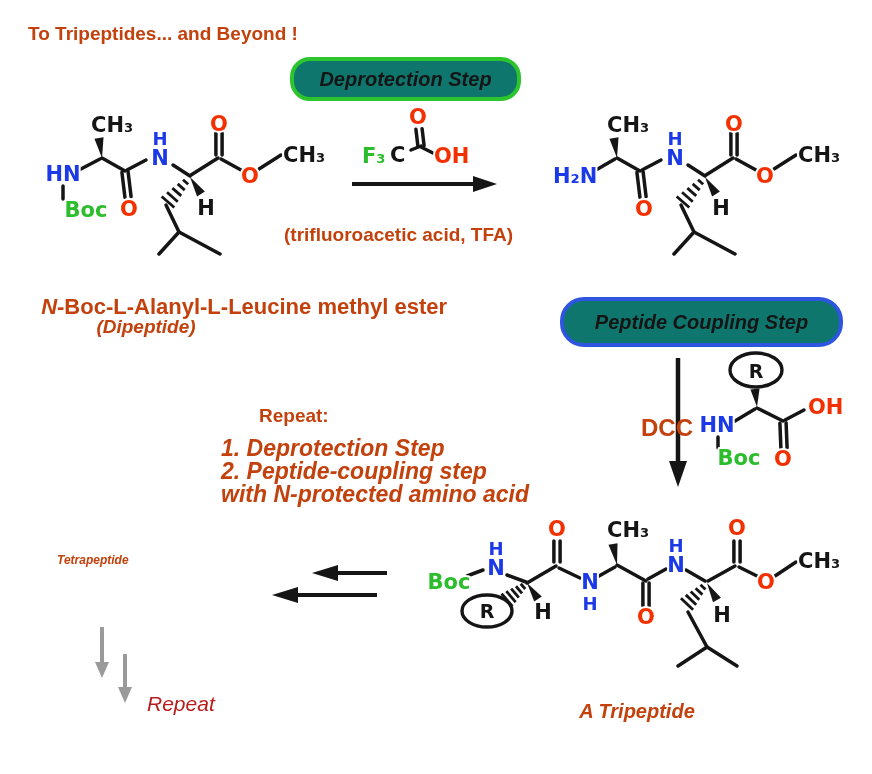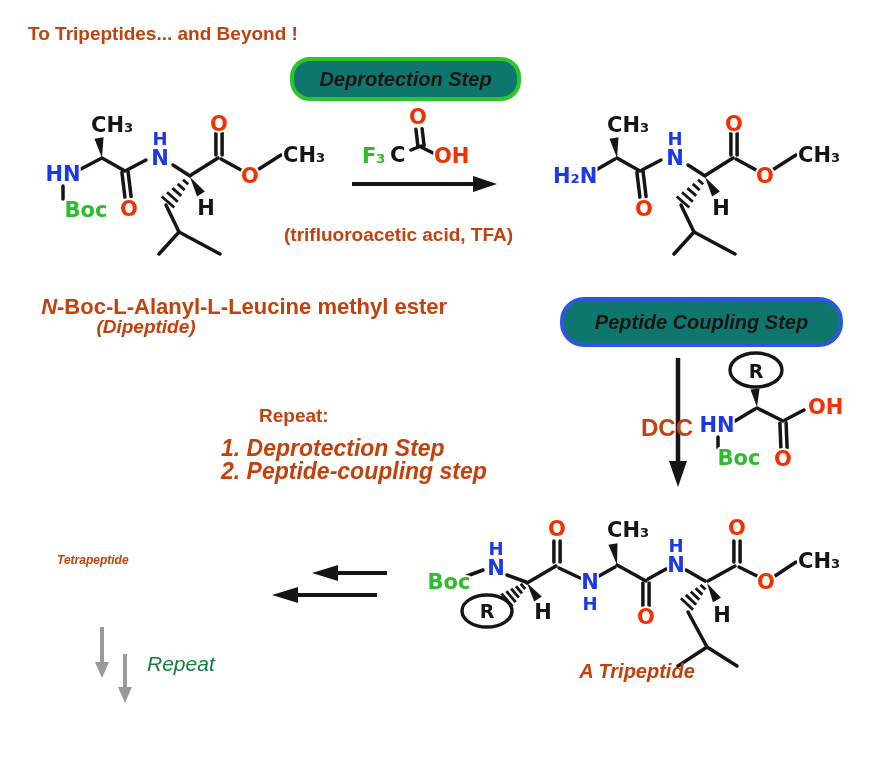--- a/index.html
+++ b/index.html
@@ -5,30 +5,30 @@
   html,body{margin:0;padding:0;}
   body{width:872px;height:774px;background:#ffffff;font-family:"Liberation Sans",sans-serif;}
   .canvas{position:relative;width:872px;height:774px;overflow:hidden;background:#ffffff;}
   #mol-canvas{position:absolute;left:0;top:0;}
   #mol-canvas text{font-family:"DejaVu Sans",sans-serif;font-weight:bold;paint-order:stroke fill;stroke:#ffffff;stroke-width:4px;stroke-linejoin:round;}
   #mol-canvas .bd{stroke:#151515;stroke-width:3.5;stroke-linecap:round;fill:none;}
   #mol-canvas .hash{stroke:#151515;stroke-width:2.8;stroke-linecap:butt;}
   .txt{position:absolute;color:#c2410c;white-space:nowrap;line-height:1.15;}
   .b{font-weight:bold;}
   .i{font-style:italic;}
-  .gray{color:#15803d;}
+  .gray{color:#b91c1c;margin-top:40px;}
   .title{left:28px;top:23px;font-size:19px;}
   .tfa-caption{left:284px;top:224px;font-size:19px;}
   .dcc{left:604px;top:414px;font-size:24px;margin-left:37px;}
   .dipep-name{left:37px;top:294px;width:410px;text-align:right;font-size:22px;}
   .dipep-sub{left:66px;top:316px;width:160px;text-align:center;font-size:19px;}
   .repeat-title{left:219px;top:405px;font-size:19px;margin-left:40px;}
   .repeat-lines{left:221px;top:437px;font-size:23px;line-height:23px;}
   .tetra{left:57px;top:554px;font-size:12px;}
-  .tripep{left:557px;top:660px;width:160px;text-align:center;font-size:20px;}
+  .tripep{left:557px;top:700px;width:160px;text-align:center;font-size:20px;}
   .repeat-gray{left:147px;top:652px;font-size:21px;}
   .penta{left:64px;top:717px;font-size:21px;}
   .step-box{position:absolute;display:flex;align-items:center;justify-content:center;background:#0f766e;box-sizing:border-box;}
   .green-box{left:290px;top:57px;width:231px;height:44px;border:4px solid #2dc52d;border-radius:20px;}
   .blue-box{left:560px;top:297px;width:283px;height:50px;border:4px solid #2e55e0;border-radius:24px;}
   .step-label{font-weight:bold;font-style:italic;font-size:20px;color:#151515;white-space:nowrap;}
 </style>
 </head>
 <body>
 
@@ -220,20 +220,21 @@
 
   <div class="txt b dipep-name"><span class="i">N</span><span>-Boc-L-Alanyl-L-Leucine methyl ester</span></div>
 
   <div class="txt b i dipep-sub">(Dipeptide)</div>
 
   <div class="txt b repeat-title">Repeat:</div>
 
   <div class="txt b i repeat-lines">
     <div>1. Deprotection Step</div>
     <div>2. Peptide-coupling step</div>
+    <div>with N-protected amino acid</div>
   </div>
 
   <div class="txt b i tetra">Tetrapeptide</div>
 
   <div class="txt b i tripep">A Tripeptide</div>
 
   <div class="txt i gray repeat-gray">Repeat</div>
 
 
 </div>

